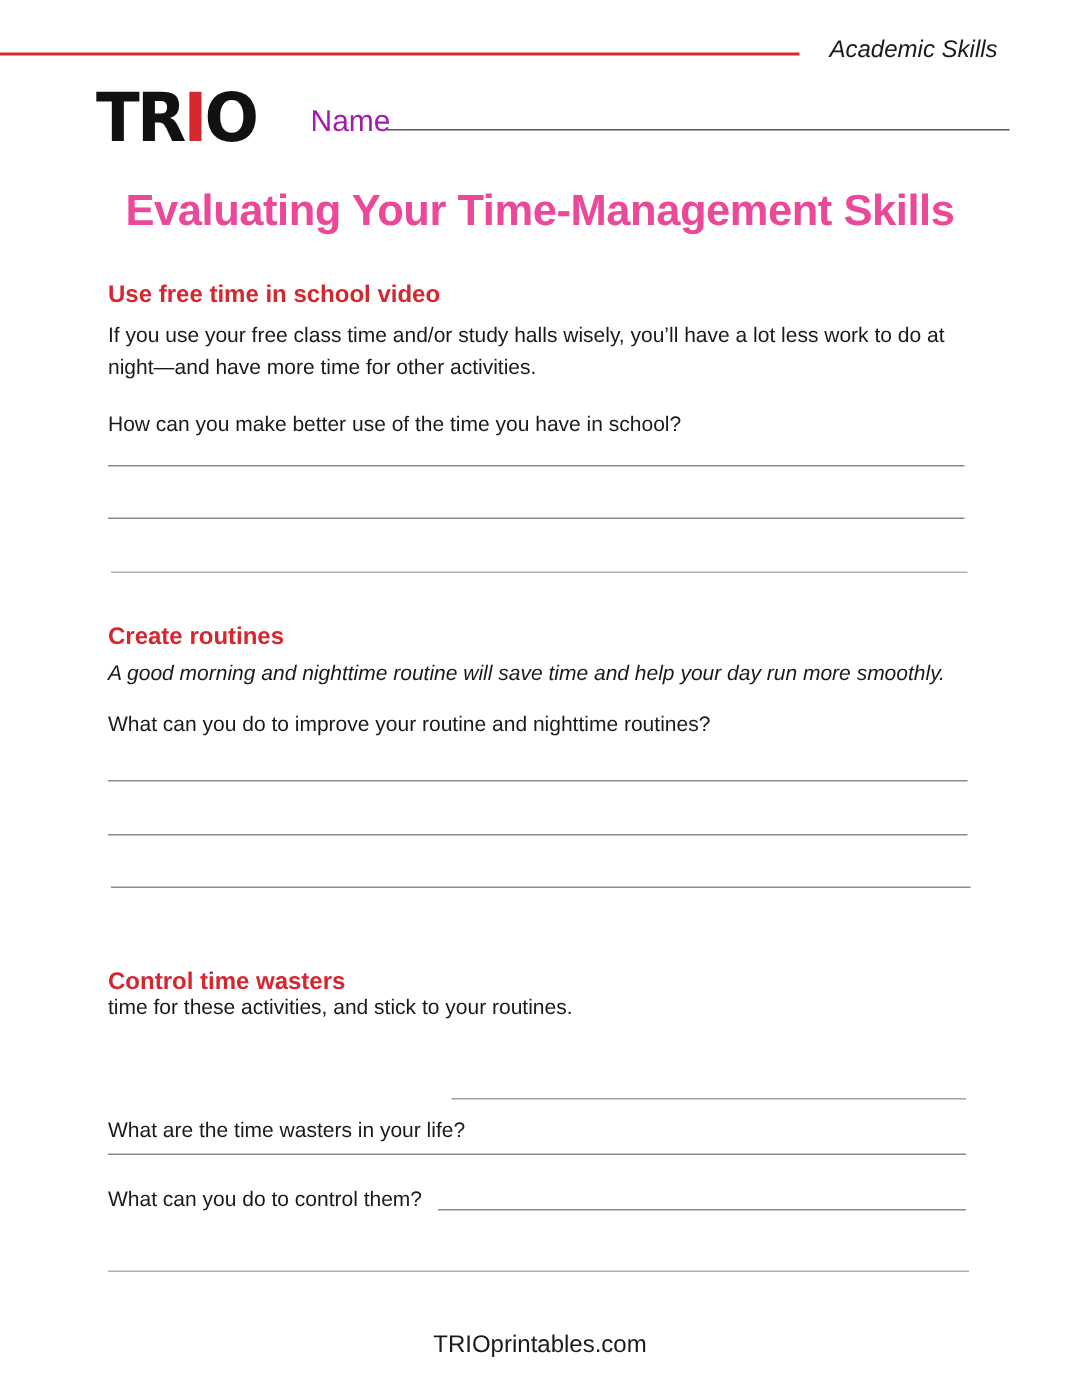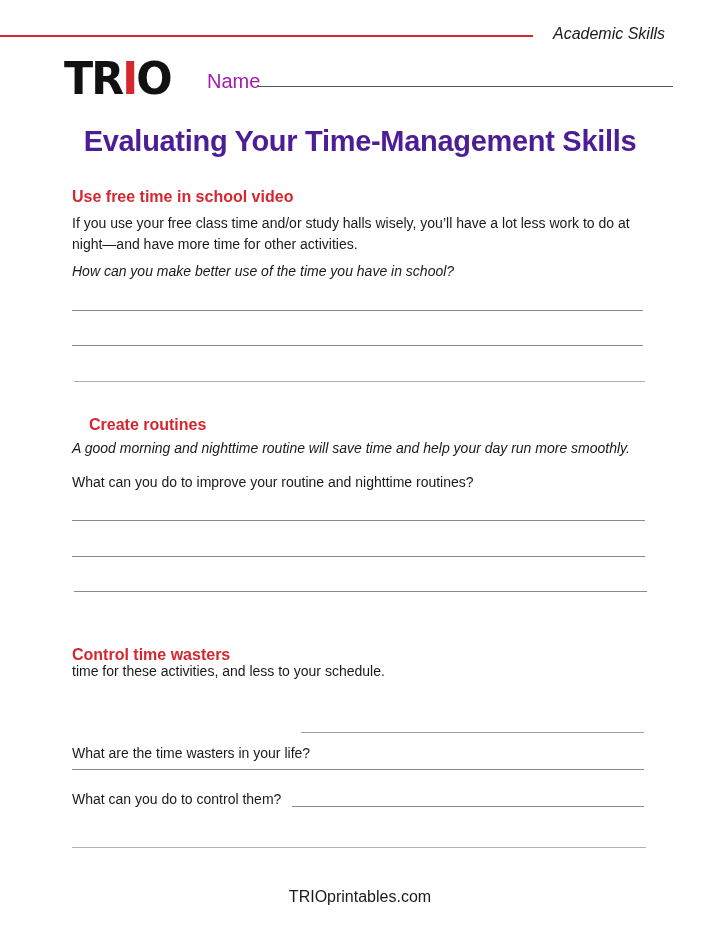--- a/index.html
+++ b/index.html
@@ -5,21 +5,21 @@
     html, body { margin: 0; padding: 0; background: #ffffff; }
     body { width: 720px; height: 932px; position: relative; overflow: hidden; font-family: "Liberation Sans", "DejaVu Sans", sans-serif; color: #1a1a1a; }
     .abs { position: absolute; }
     .top-rule { left: 0; top: 35px; width: 533px; height: 2px; background: #d6262e; }
     .category { left: 553px; top: 25px; font-size: 16px; font-style: italic; color: #1a1a1a; }
     .logo { left: 64px; top: 56px; font-size: 45px; font-weight: bold; letter-spacing: -2px; line-height: 45px; font-family: "DejaVu Sans", sans-serif; transform: scaleX(0.95); transform-origin: left; }
     .logo .red { color: #d6262e; }
     .logo .blk { color: #111; }
     .name-label { left: 207px; top: 70px; font-size: 20px; color: #a21caf; }
     .name-line { left: 258px; top: 86px; width: 415px; height: 1px; background: #555; }
-    .title { left: 0; width: 720px; top: 125px; text-align: center; font-size: 29px; font-weight: bold; color: #4c1d95; letter-spacing: -0.3px; }
+    .title { left: 0; width: 720px; top: 125px; text-align: center; font-size: 29px; font-weight: bold; color: #ec4899; letter-spacing: -0.3px; }
     .h2 { left: 72px; font-size: 16px; font-weight: bold; color: #d6262e; }
     .p { left: 72px; width: 580px; font-size: 14px; line-height: 21px; color: #1a1a1a; }
     .line { height: 1px; background: #8a8a8a; }
     .inline-q { left: 72px; font-size: 14px; color: #1a1a1a; }
     .footer { left: 0; width: 720px; top: 888px; text-align: center; font-size: 16px; color: #1a1a1a; }
   </style>
 </head>
 <body>
 
 <div class="abs top-rule"></div>
@@ -30,37 +30,37 @@
 <div class="abs name-label">Name</div>
 <div class="abs name-line"></div>
 
 <div class="abs title">Evaluating Your Time-Management Skills</div>
 
 <div class="abs h2" style="top:188px;">Use free time in school video</div>
 <div class="abs p" style="top:213px;">
   <div>If you use your free class time and/or study halls wisely, you’ll have a lot less work to do at</div>
   <div>night—and have more time for other activities.</div>
 </div>
-<div class="abs p" style="top:261px;font-style:italic;">How can you make better use of the time you have in school?</div>
+<div class="abs p" style="top:272px;">How can you make better use of the time you have in school?</div>
 <div class="abs line" style="left:72px; top:310px; width:571px;"></div>
 <div class="abs line" style="left:72px; top:345px; width:571px;"></div>
 <div class="abs line" style="left:74px; top:381px; width:571px; background:#b0b0b0;"></div>
 
-<div class="abs h2" style="top:416px;margin-left:17px;">Create routines</div>
+<div class="abs h2" style="top:416px;">Create routines</div>
 <div class="abs p" style="top:438px; width:600px;font-style:italic;">
   <div>A good morning and nighttime routine will save time and help your day run more smoothly.</div>
 </div>
 <div class="abs p" style="top:472px;">What can you do to improve your routine and nighttime routines?</div>
 <div class="abs line" style="left:72px; top:520px; width:573px;"></div>
 <div class="abs line" style="left:72px; top:556px; width:573px;"></div>
 <div class="abs line" style="left:74px; top:591px; width:573px;"></div>
 
 <div class="abs h2" style="top:646px;">Control time wasters</div>
 <div class="abs p" style="top:661px; width:600px;">
-  <div>time for these activities, and less to your schedule.</div>
+  <div>time for these activities, and stick to your routines.</div>
 </div>
 
 <div class="abs inline-q" style="top:745px;">What are the time wasters in your life?</div>
 <div class="abs line" style="left:301px; top:732px; width:343px; background:#a0a0a0;"></div>
 <div class="abs line" style="left:72px; top:769px; width:572px;"></div>
 
 <div class="abs inline-q" style="top:791px;">What can you do to control them?</div>
 <div class="abs line" style="left:292px; top:806px; width:352px;"></div>
 <div class="abs line" style="left:72px; top:847px; width:574px; background:#b0b0b0;"></div>
 

